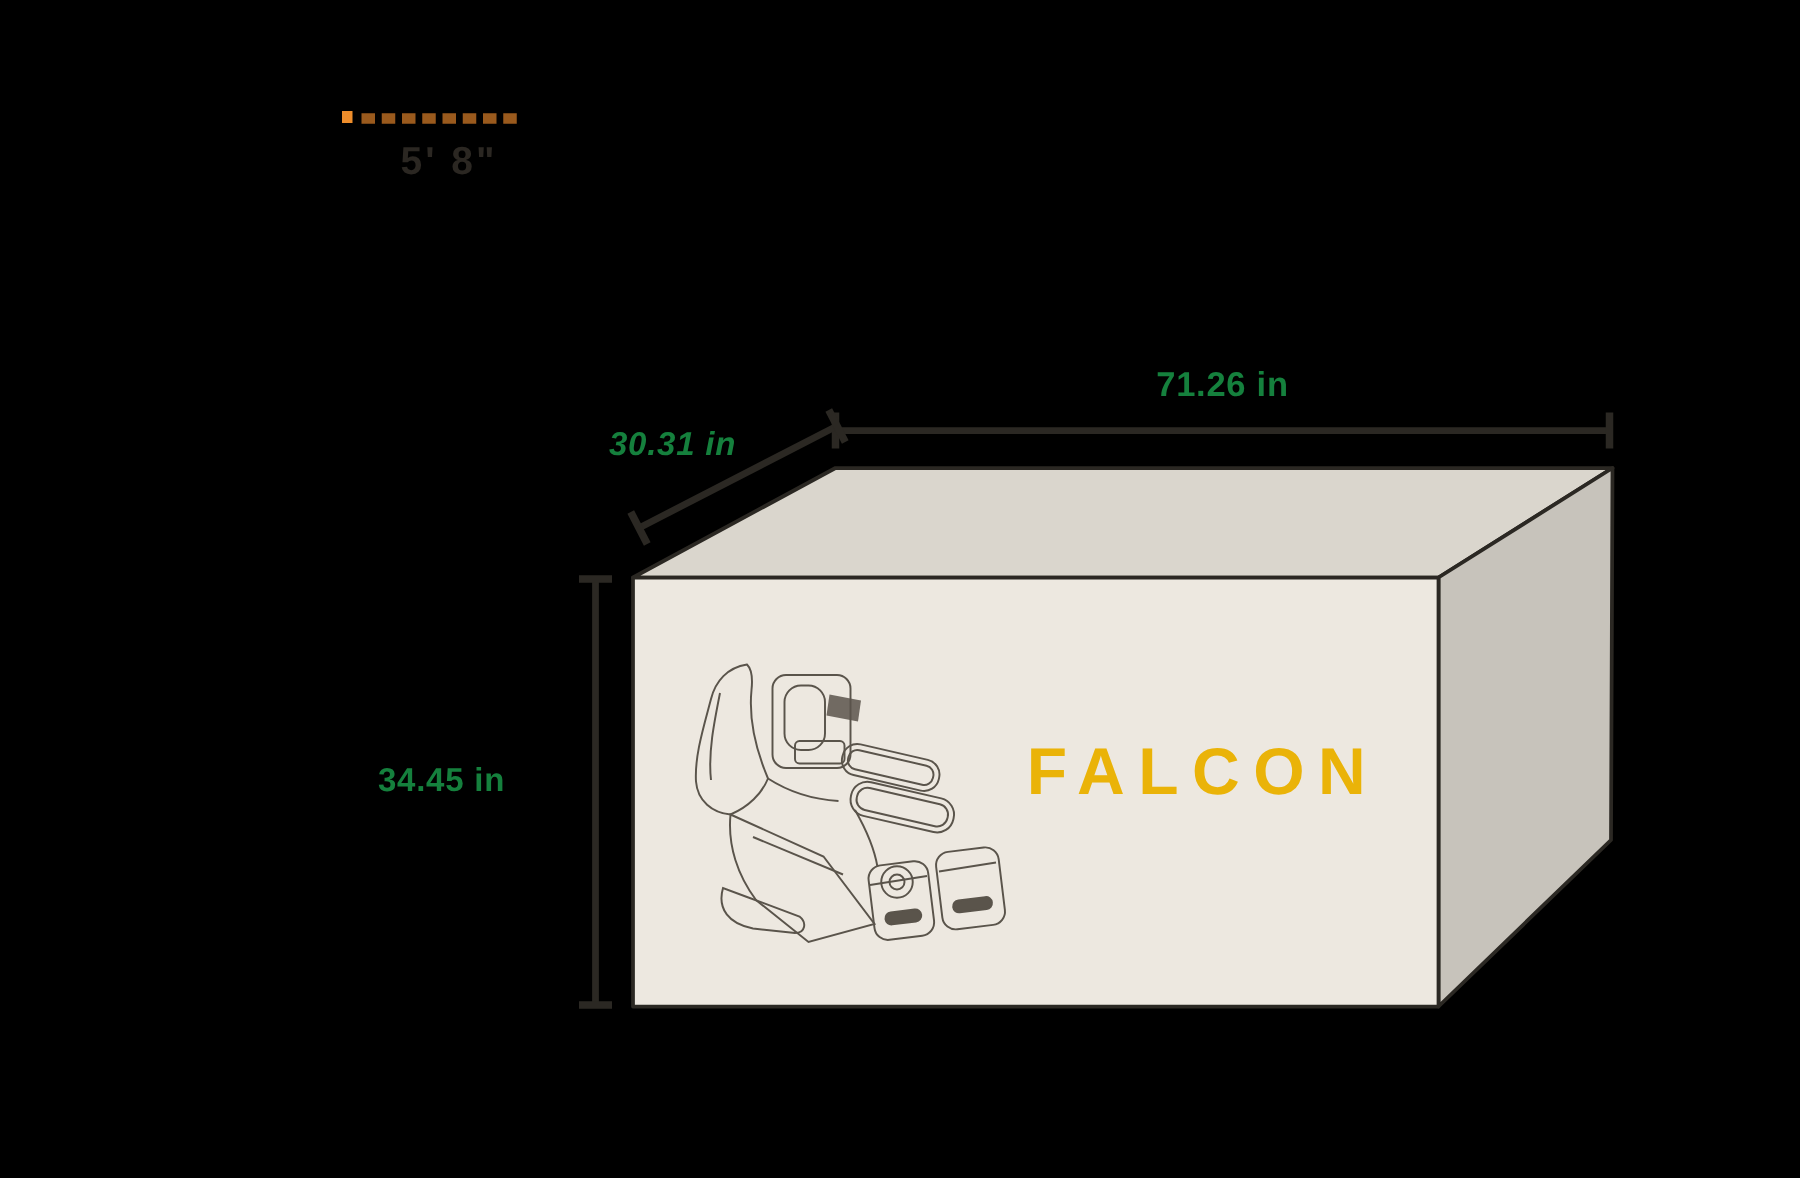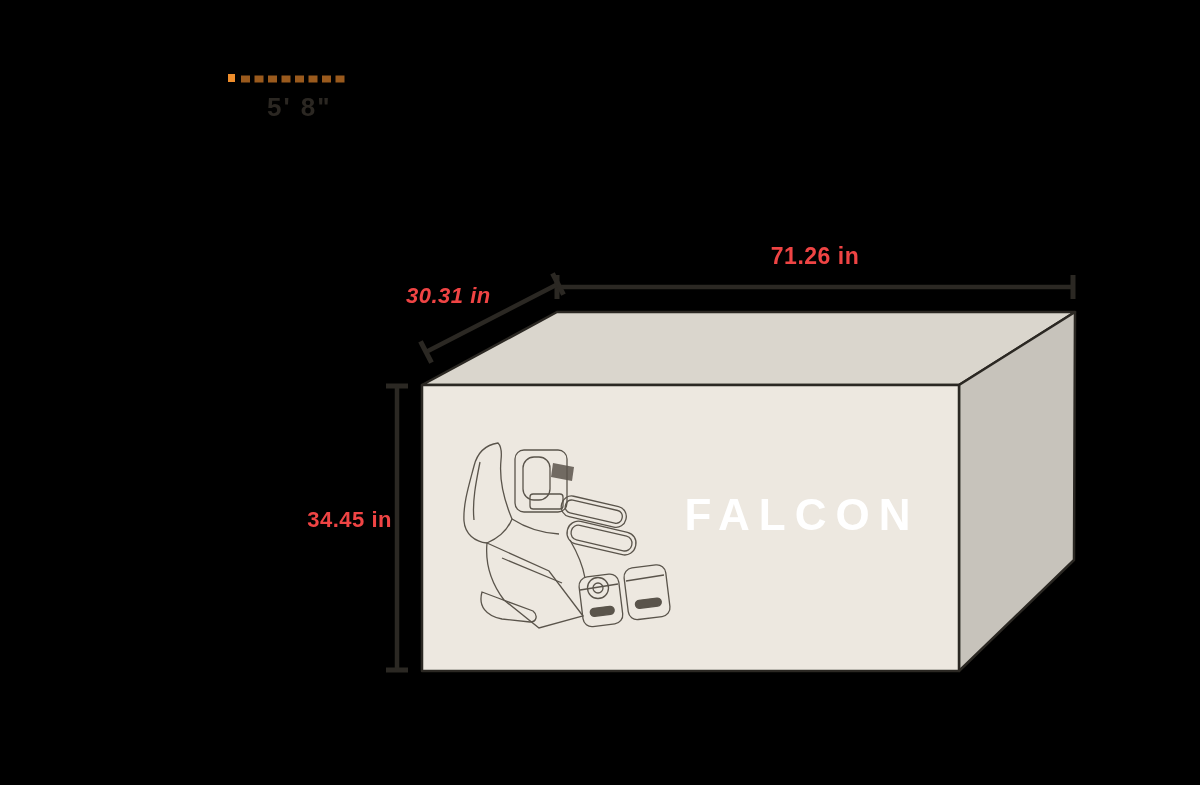--- a/index.html
+++ b/index.html
@@ -6,37 +6,37 @@
   .stage{
     position:relative;
     width:1200px;height:785px;
     background:#000000;
     overflow:hidden;
     font-family:"Liberation Sans", sans-serif;
   }
   .stage svg{position:absolute;left:0;top:0;}
   .label{
     position:absolute;
-    color:#ef4444;
+    color:#15803d;
     font-weight:bold;
     white-space:nowrap;
     user-select:none;
   }
   .label-width{left:740px;top:243px;width:150px;text-align:center;font-size:23px;letter-spacing:0.5px;}
   .label-depth{left:406px;top:283px;font-size:22px;letter-spacing:0.5px;font-style:italic;}
-  .label-height{left:252px;top:507px;width:140px;text-align:right;font-size:22px;letter-spacing:0.5px;}
+  .label-height{left:252px;top:507px;width:140px;text-align:left;font-size:22px;letter-spacing:0.5px;}
   .label-clearance{left:267px;top:92px;font-size:26px;letter-spacing:2px;color:#2B2722;}
   .brand{
     position:absolute;
     left:662px;top:490px;width:280px;
     text-align:center;
     font-size:44px;
     font-weight:bold;
     letter-spacing:9px;
-    color:#ffffff;
+    color:#eab308;
   }
 </style>
 </head>
 <body>
 
 <div class="stage">
 
   <svg width="1200" height="785" viewBox="0 0 1200 785">
 
     <g>

